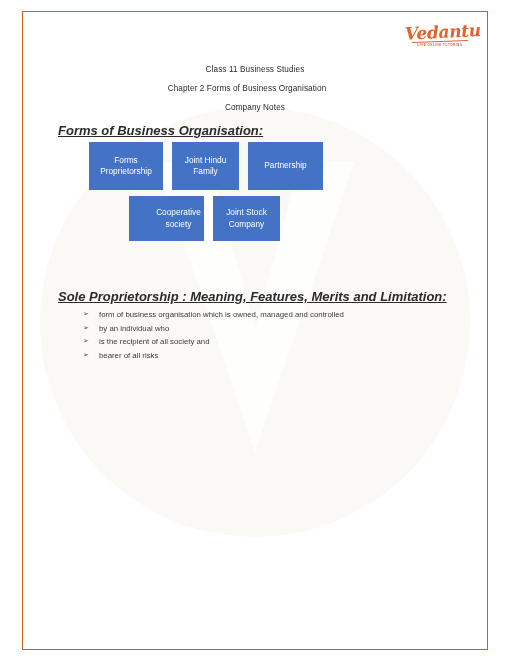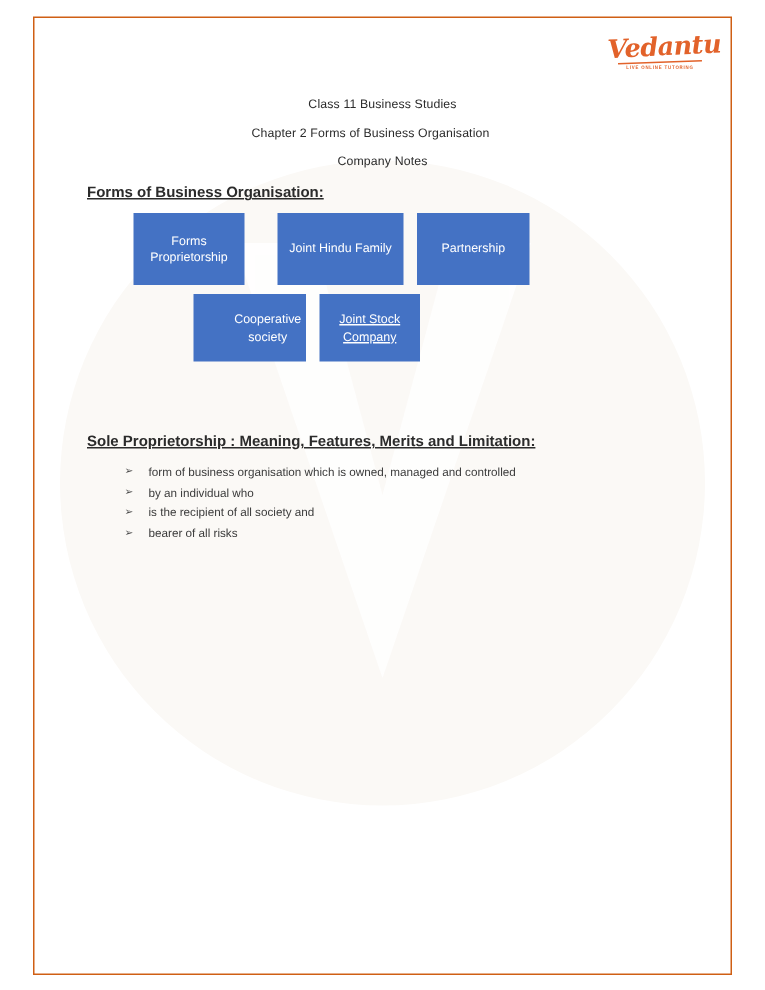--- a/index.html
+++ b/index.html
@@ -101,22 +101,23 @@
     font-weight: normal;
     color: #2b2b2b;
     letter-spacing: .1px;
   }
   .t1 { position:absolute; left:0; right:0; top:53px; }
   .t2 { position:absolute; left:0; right:16px; top:72px; }
   .t3 { position:absolute; left:0; right:0; top:91px; }
 
   .section-heading {
     position: absolute;
-    font-size: 10px;
+    font-size: 13px;
     font-weight: bold;
+    font-style: italic;
     text-decoration: underline;
     color: #2b2b2b;
     white-space: nowrap;
   }
   .sh1 { left: 35px; top: 111px; }
   .sh2 { left: 35px; top: 277px; }
 
   
   .flow { position: absolute; left: 0; top: 130px; width: 466px; }
   .flow-row { display: flex; }
@@ -129,24 +130,24 @@
     display: flex;
     align-items: center;
     justify-content: center;
     text-align: center;
     font-size: 8.3px;
     line-height: 1.35;
     padding: 0 4px;
     box-sizing: border-box;
   }
   .fb-sole        { width: 74px; height: 48px; }
-  .fb-jhf         { width: 84px; height: 48px; margin-left: 22px; }
+  .fb-jhf         { width: 67px; height: 48px; margin-left: 9px; }
   .fb-partnership { width: 75px; height: 48px; margin-left: 9px; }
   .fb-coop        { width: 75px; height: 45px; padding-left: 28px; }
-  .fb-jsc         { width: 67px; height: 45px; margin-left: 9px; text-decoration: underline; }
+  .fb-jsc         { width: 67px; height: 45px; margin-left: 9px; }
 
   
   .bullets {
     position: absolute;
     left: 60px;
     top: 297px;
     width: 330px;
   }
   .bullet-item {
     display: flex;

